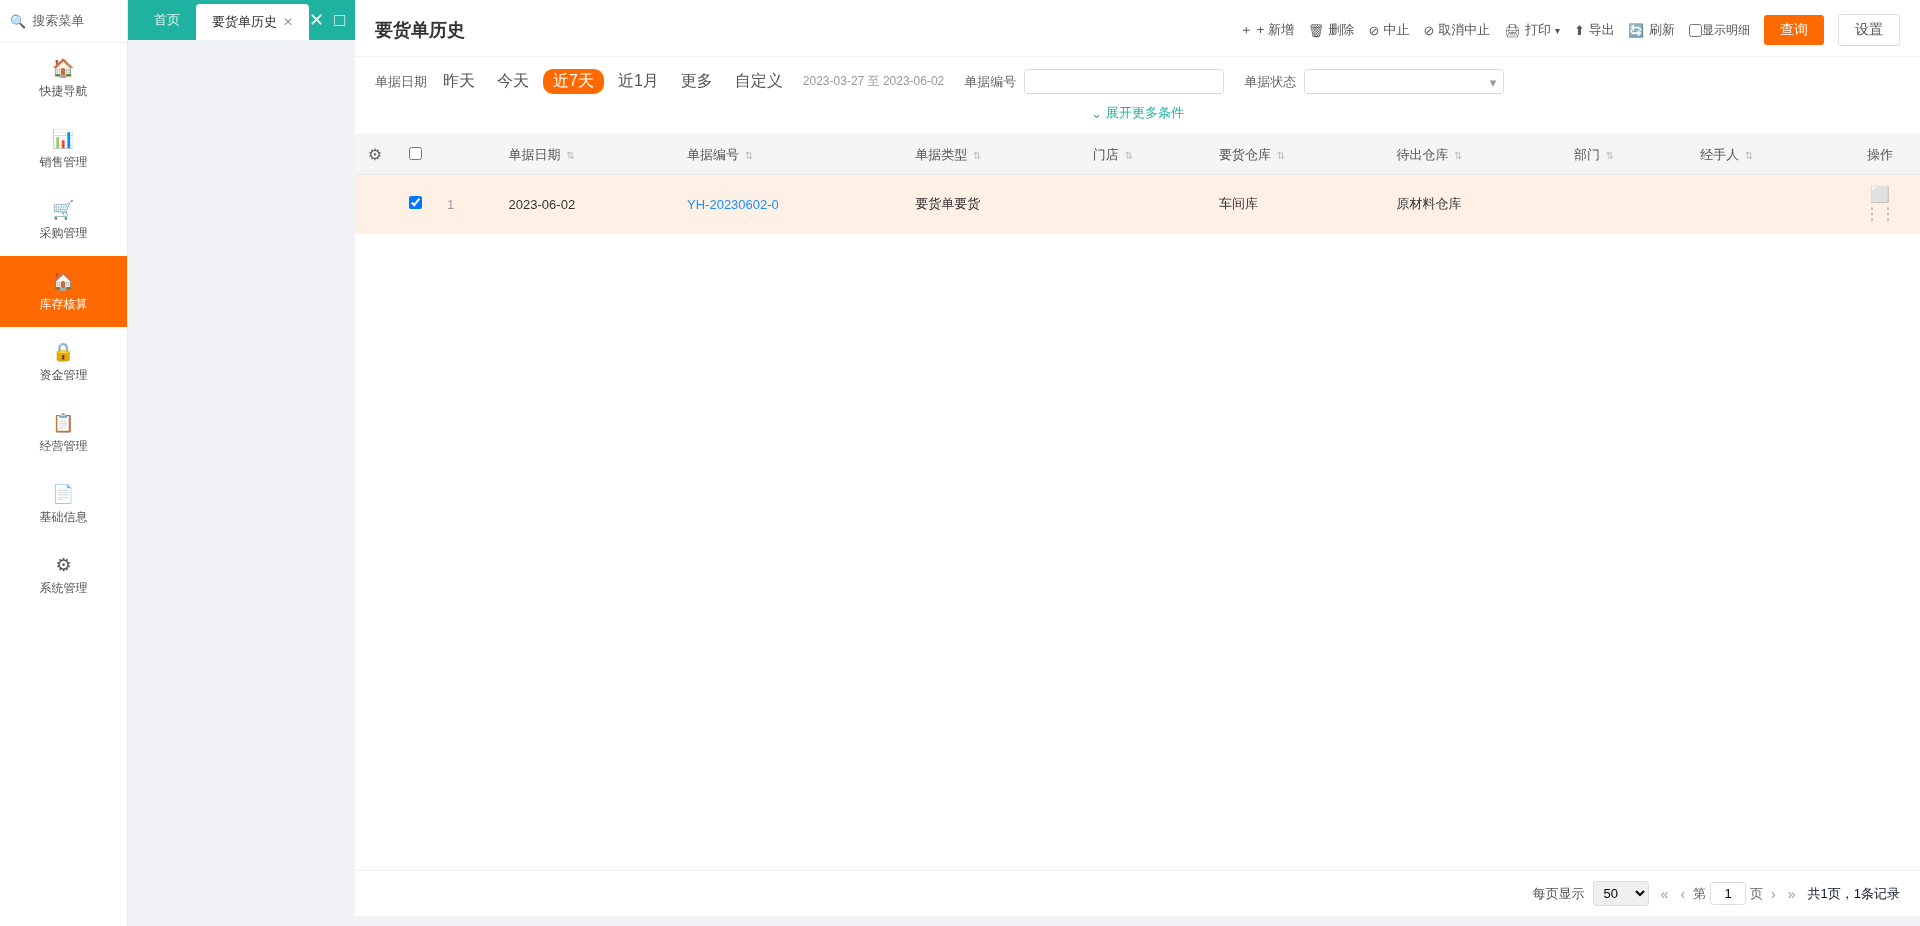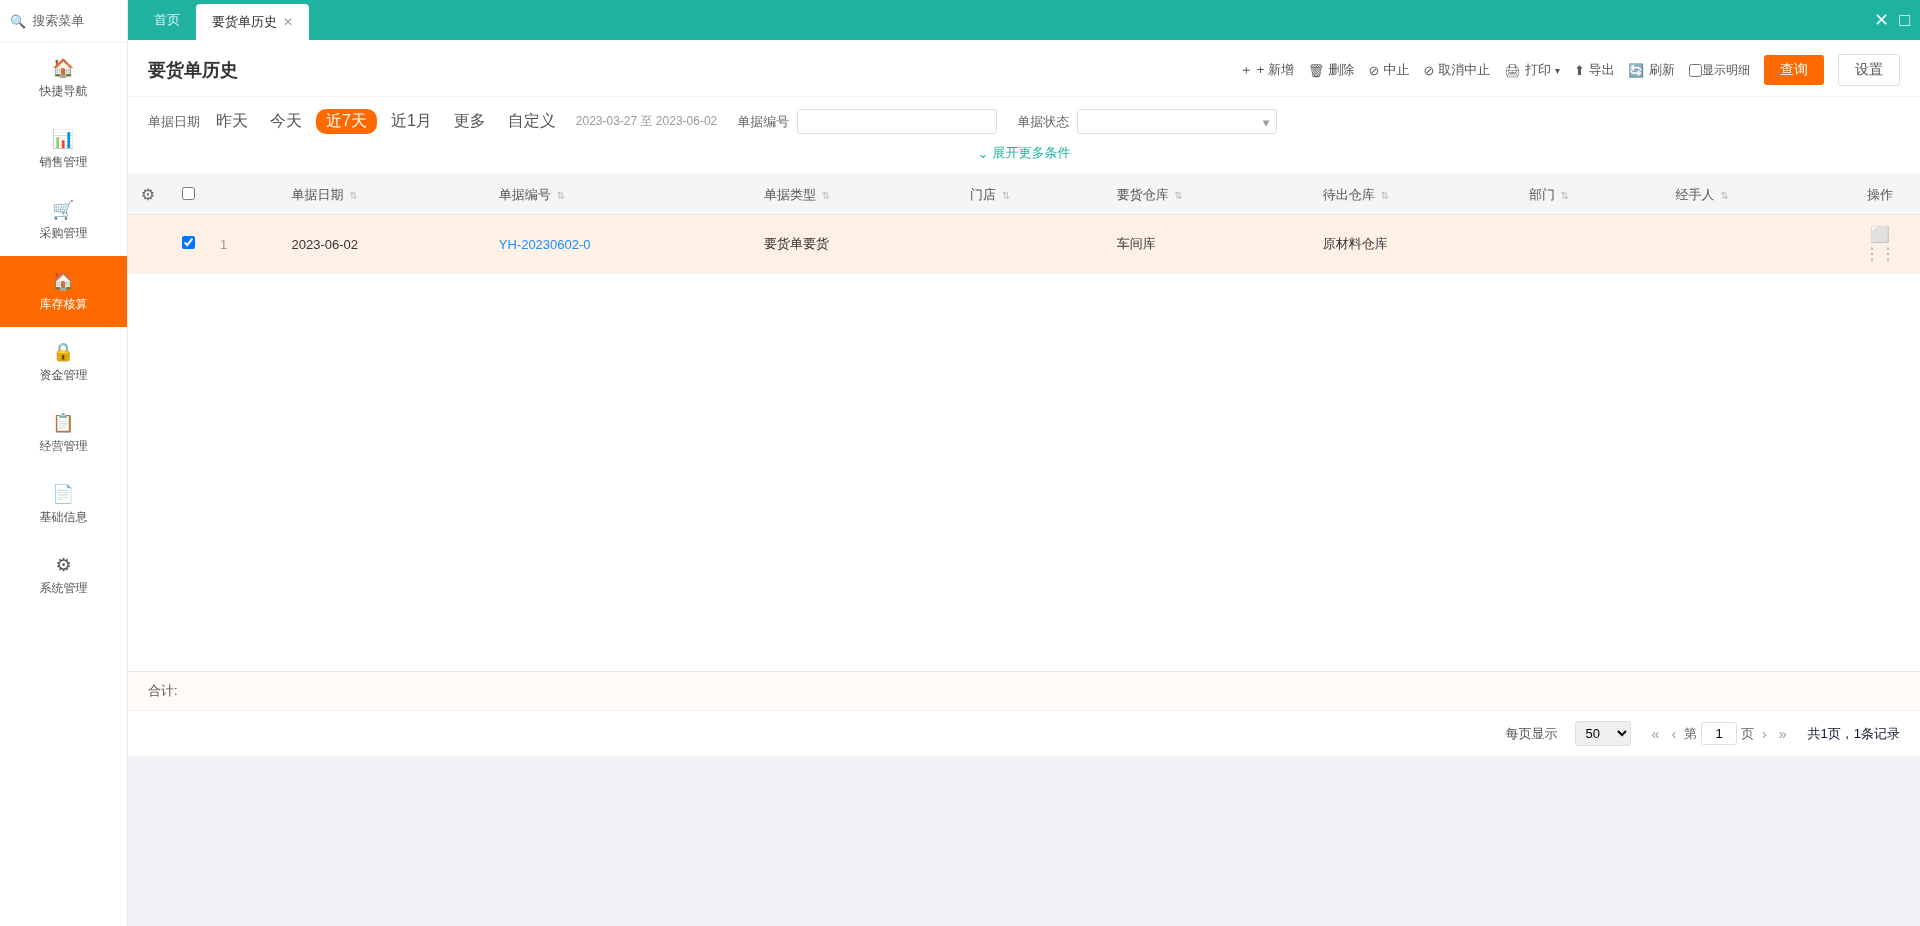--- a/index.html
+++ b/index.html
@@ -6,21 +6,21 @@
     body { font-family: 'Microsoft YaHei', Arial, sans-serif; font-size: 13px; background: #f0f2f5; color: #333; width: 1920px; height: 926px; overflow: hidden; display: flex; }
 
     
     .sidebar { width: 128px; background: #fff; height: 926px; display: flex; flex-direction: column; border-right: 1px solid #e8e8e8; flex-shrink: 0; }
     .sidebar-search { padding: 12px 10px; display: flex; align-items: center; gap: 6px; cursor: pointer; color: #666; border-bottom: 1px solid #f0f0f0; }
     .sidebar-item { padding: 14px 10px; display: flex; flex-direction: column; align-items: center; gap: 4px; cursor: pointer; color: #555; font-size: 12px; }
     .sidebar-item.active { background: #ff6a00; color: #fff; }
     .sidebar-item .icon { font-size: 18px; }
 
     
-    .main { flex: 1; display: flex; flex-direction: column; height: 756px; overflow: hidden; }
+    .main { flex: 1; display: flex; flex-direction: row; height: 916px; overflow: hidden; }
 
     
     .tab-bar { background: #20b2a0; height: 40px; display: flex; align-items: center; padding: 0 10px; gap: 0; flex-shrink: 0; }
     .tab { padding: 0 16px; height: 40px; display: flex; align-items: center; gap: 6px; cursor: pointer; color: rgba(255,255,255,0.85); font-size: 13px; }
     .tab.active { background: #fff; color: #333; border-radius: 4px 4px 0 0; height: 36px; margin-top: 4px; }
     .tab .close-btn { font-size: 12px; cursor: pointer; color: #999; }
     .tab-actions { margin-left: auto; display: flex; align-items: center; gap: 10px; color: rgba(255,255,255,0.9); font-size: 18px; cursor: pointer; }
 
     
     .content { flex: 1; background: #fff; margin: 0; display: flex; flex-direction: column; overflow: hidden; }
@@ -65,21 +65,21 @@
     .settings-col { width: 40px; text-align: center; }
     .check-col { width: 40px; text-align: center; }
     .ops-col { width: 80px; text-align: center; }
     .op-icon { cursor: pointer; color: #aaa; font-size: 16px; display: inline-block; margin: 0 2px; }
     .gear-btn { cursor: pointer; color: #666; font-size: 16px; }
 
     
     .table-footer { padding: 10px 20px; background: #fffaf5; border-top: 1px solid #e8e8e8; font-size: 13px; color: #555; flex-shrink: 0; }
 
     
-    .pagination { padding: 10px 20px; display: flex; align-items: center; justify-content: flex-end; gap: 17px; font-size: 13px; color: #555; border-top: 1px solid #f0f0f0; flex-shrink: 0; background: #fff; }
+    .pagination { padding: 10px 20px; display: flex; align-items: center; justify-content: flex-end; gap: 8px; font-size: 13px; color: #555; border-top: 1px solid #f0f0f0; flex-shrink: 0; background: #fff; }
     .page-size-label { color: #555; }
     .page-size-select { border: 1px solid #ddd; padding: 3px 6px; border-radius: 3px; font-size: 13px; outline: none; }
     .page-nav { display: flex; align-items: center; gap: 4px; }
     .page-nav-btn { cursor: pointer; color: #999; font-size: 14px; padding: 2px 4px; }
     .page-input { border: 1px solid #ddd; width: 36px; text-align: center; padding: 3px; border-radius: 3px; font-size: 13px; outline: none; }
     .page-info { color: #0f172a; }
   </style>
 </head>
 <body>
 
@@ -283,23 +283,20 @@
       <td></td>
       <td class="ops-col">
         <span class="op-icon" title="查看">⬜</span>
         <span class="op-icon" title="更多">⋮⋮</span>
       </td>
     </tr>
           </tbody>
       </table>
     </div>
 
-    <div class="table-footer">
-      <span>合计:</span>
-    </div>
 
     <div class="pagination">
       <span class="page-size-label">每页显示</span>
       <select class="page-size-select">
         <option value="50" selected="">50</option>
         <option value="100">100</option>
         <option value="200">200</option>
       </select>
       <div class="page-nav">
         <span class="page-nav-btn">«</span>

